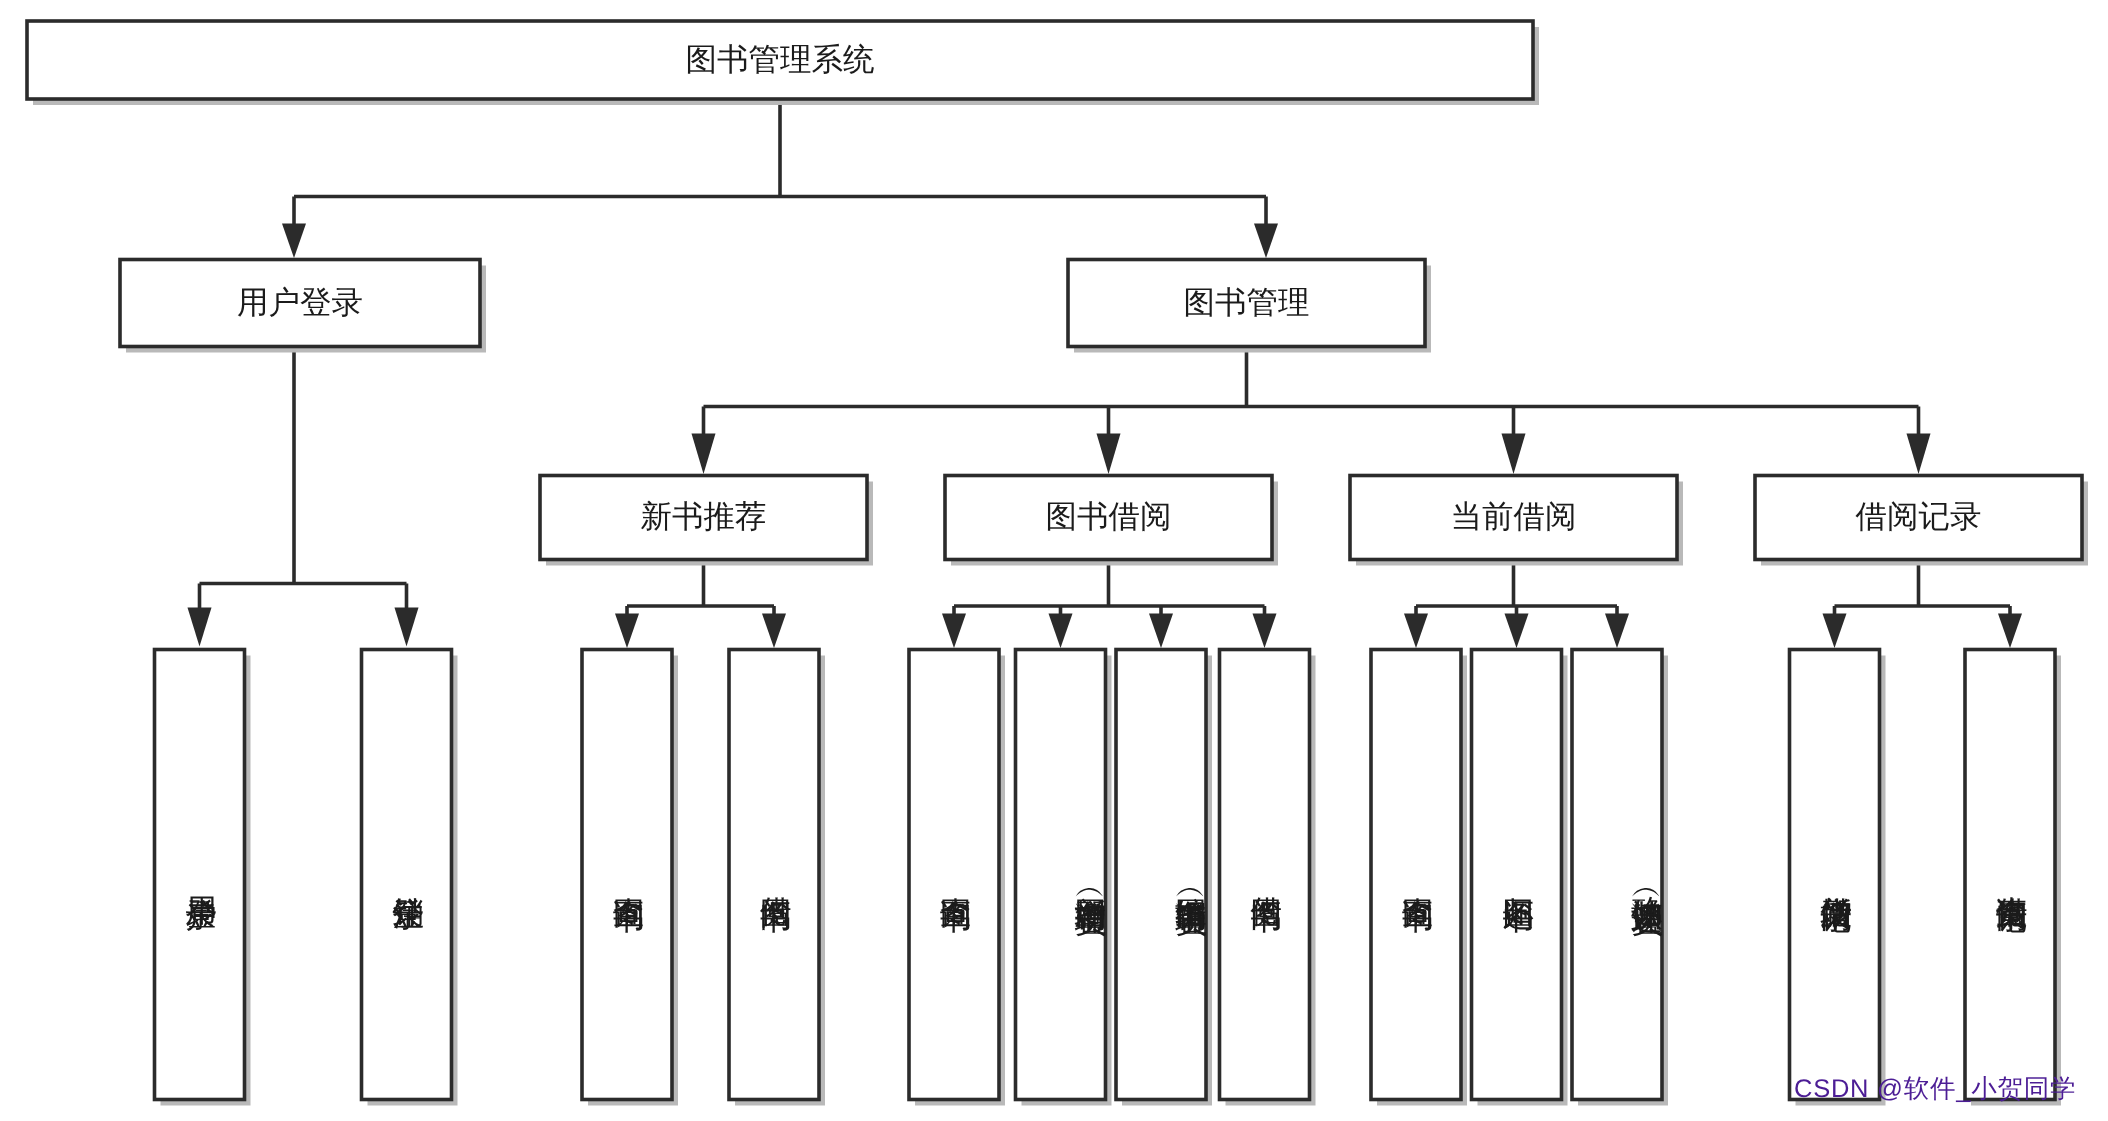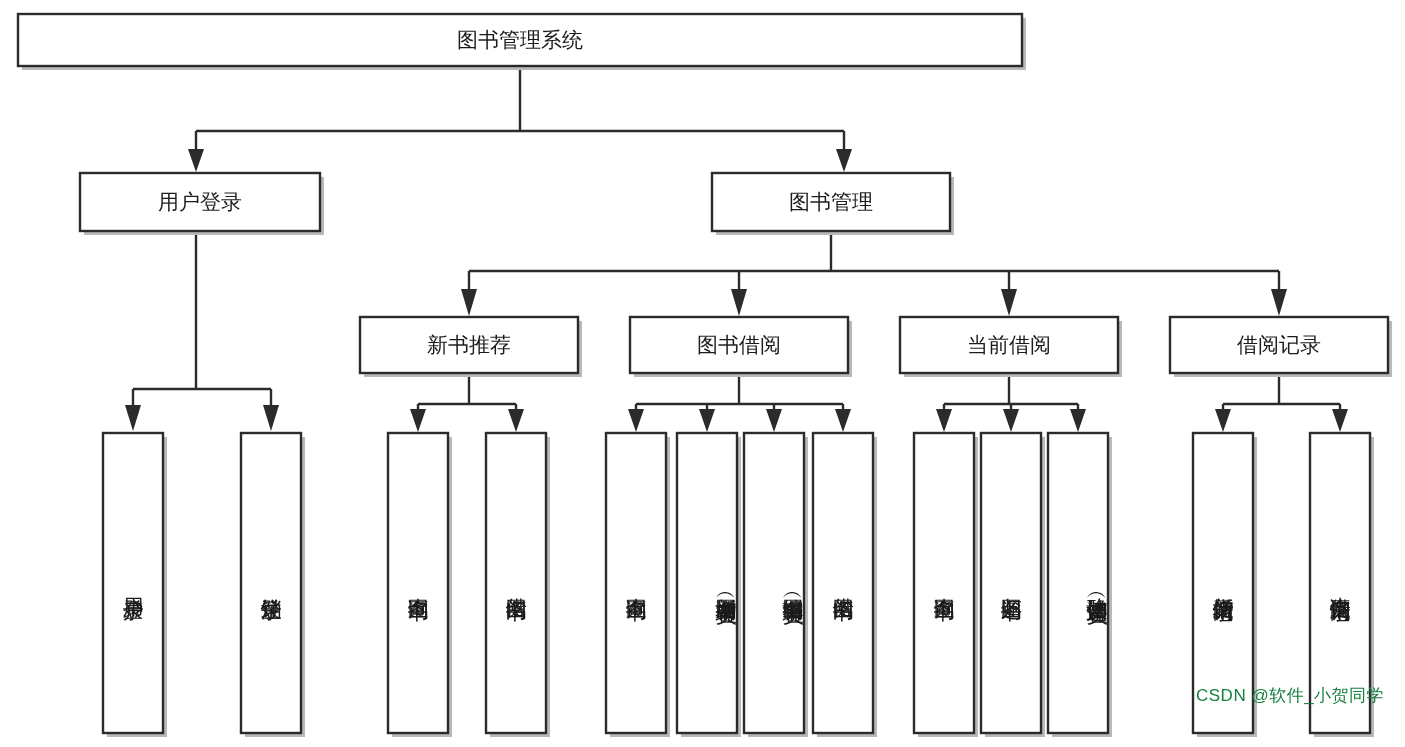--- a/index.html
+++ b/index.html
@@ -64,24 +64,24 @@
     justify-content: center;
     white-space: nowrap;
     pointer-events: none;
   }
   .vert-label.center-v {
     align-items: center;
   }
   #watermark {
     position: absolute;
     left: 1196px;
-    top: 684px;
+    top: 714px;
     font-family: "Liberation Sans", "DejaVu Sans", sans-serif;
     font-size: 17px;
-    color: #15803d;
+    color: #4c1d95;
     white-space: nowrap;
     letter-spacing: 0.5px;
   }
 </style>
 </head>
 <body>
 
 <div id="diagram-root">
 
   <svg id="diagram-svg" viewBox="0 0 1405 747">

